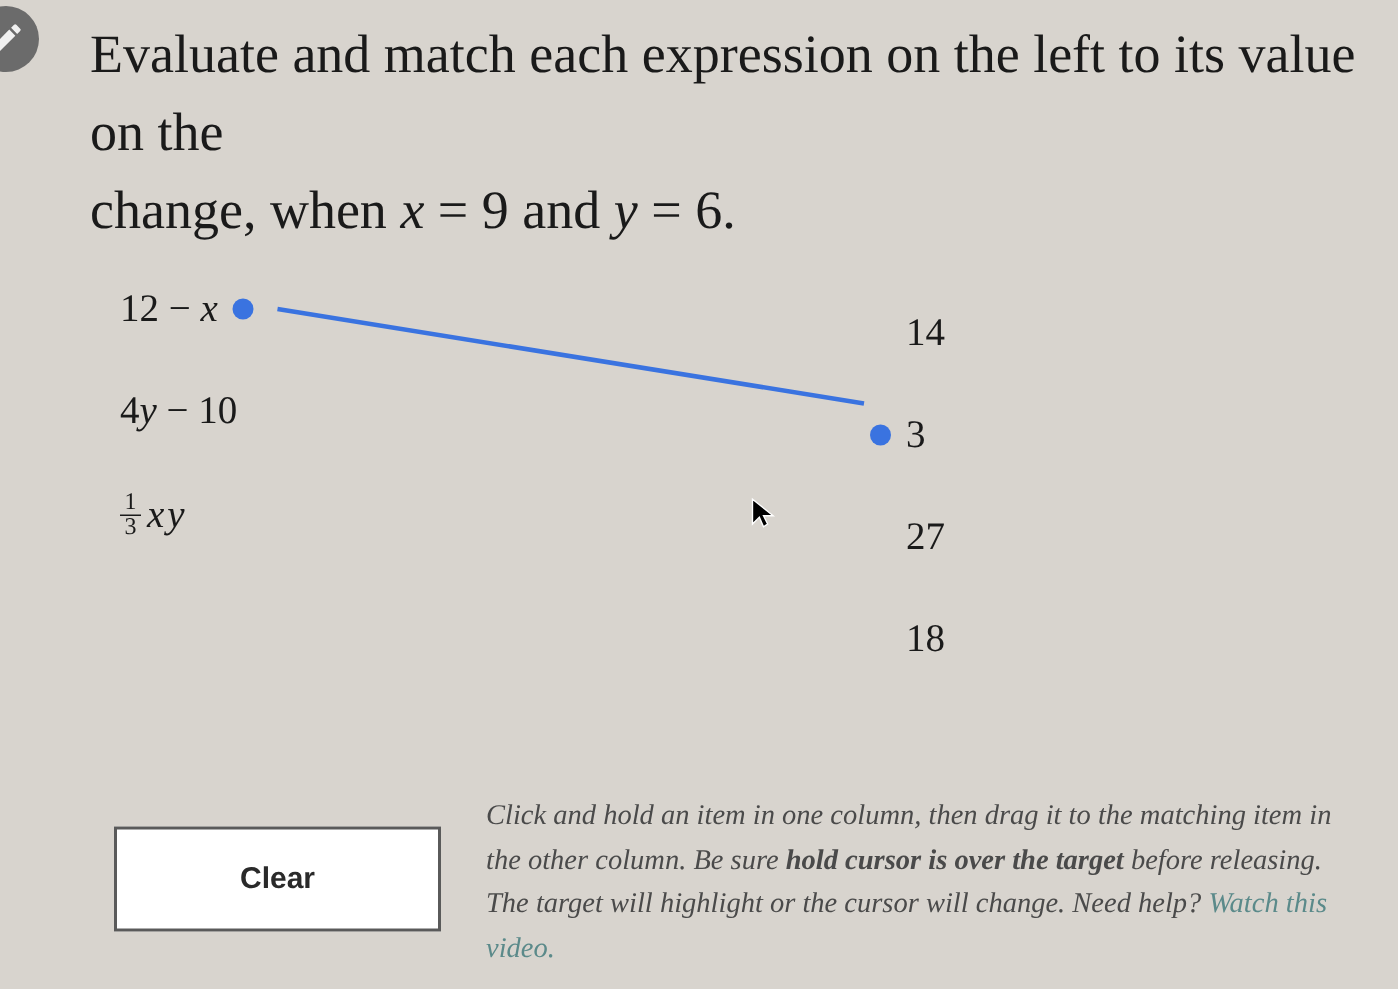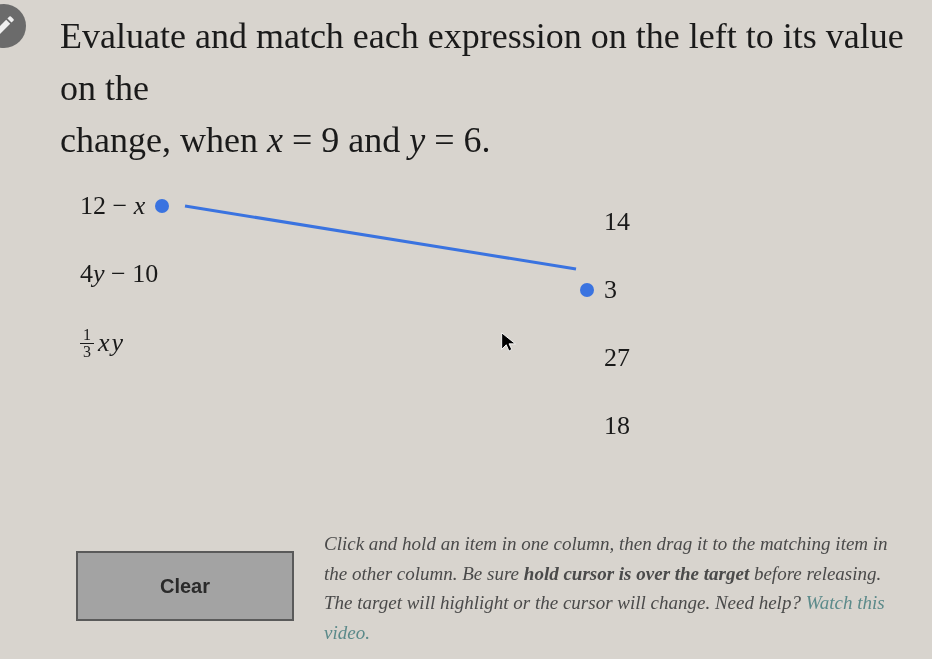--- a/index.html
+++ b/index.html
@@ -102,21 +102,21 @@
     right: 18px;
     display: flex;
     align-items: flex-start;
     gap: 30px;
   }
   .clear-btn {
     margin-top: 22px;
     width: 220px;
     height: 70px;
     border: 2px solid #5a5a5a;
-    background: #a3a3a3;
+    background: #ffffff;
     color: #2a2a2a;
     font-family: Arial, Helvetica, sans-serif;
     font-size: 20px;
     font-weight: 600;
     cursor: pointer;
     display: flex;
     align-items: center;
     justify-content: center;
   }
   .instructions {

